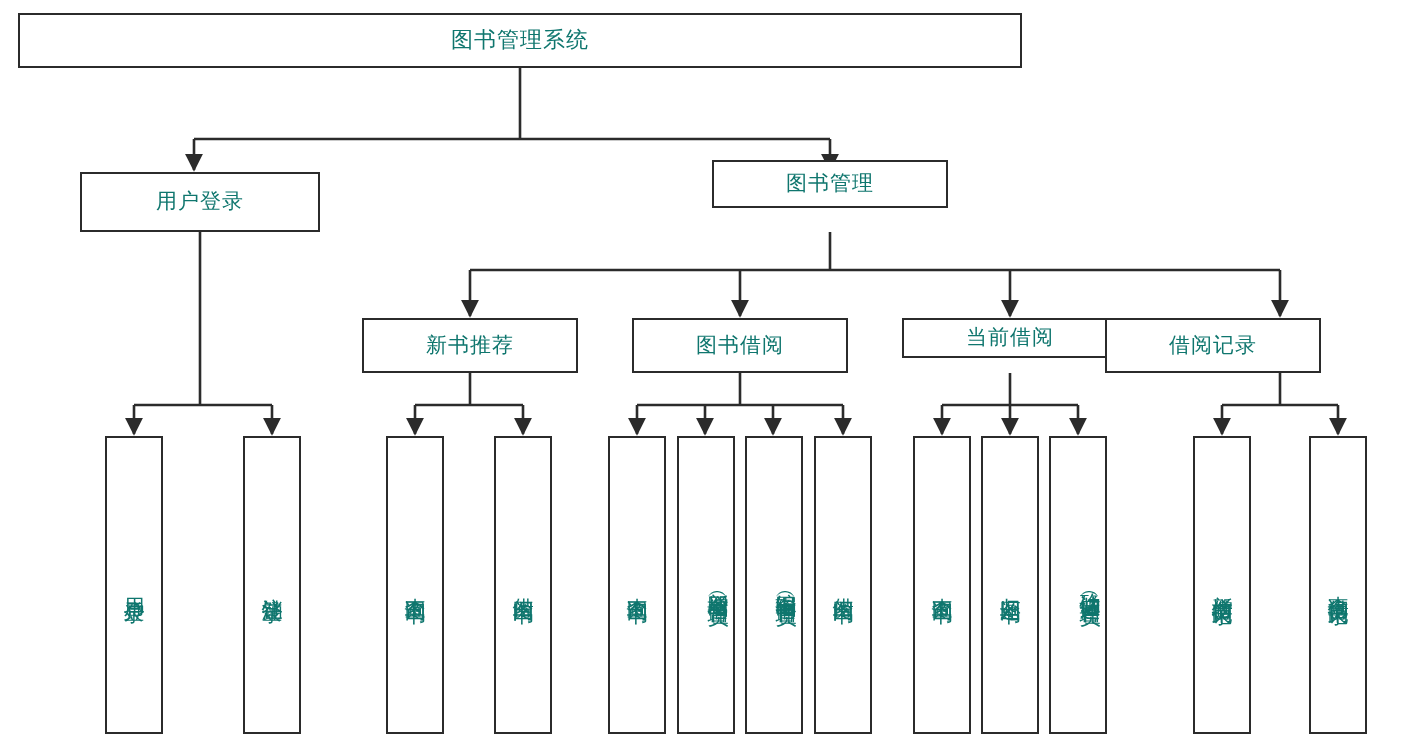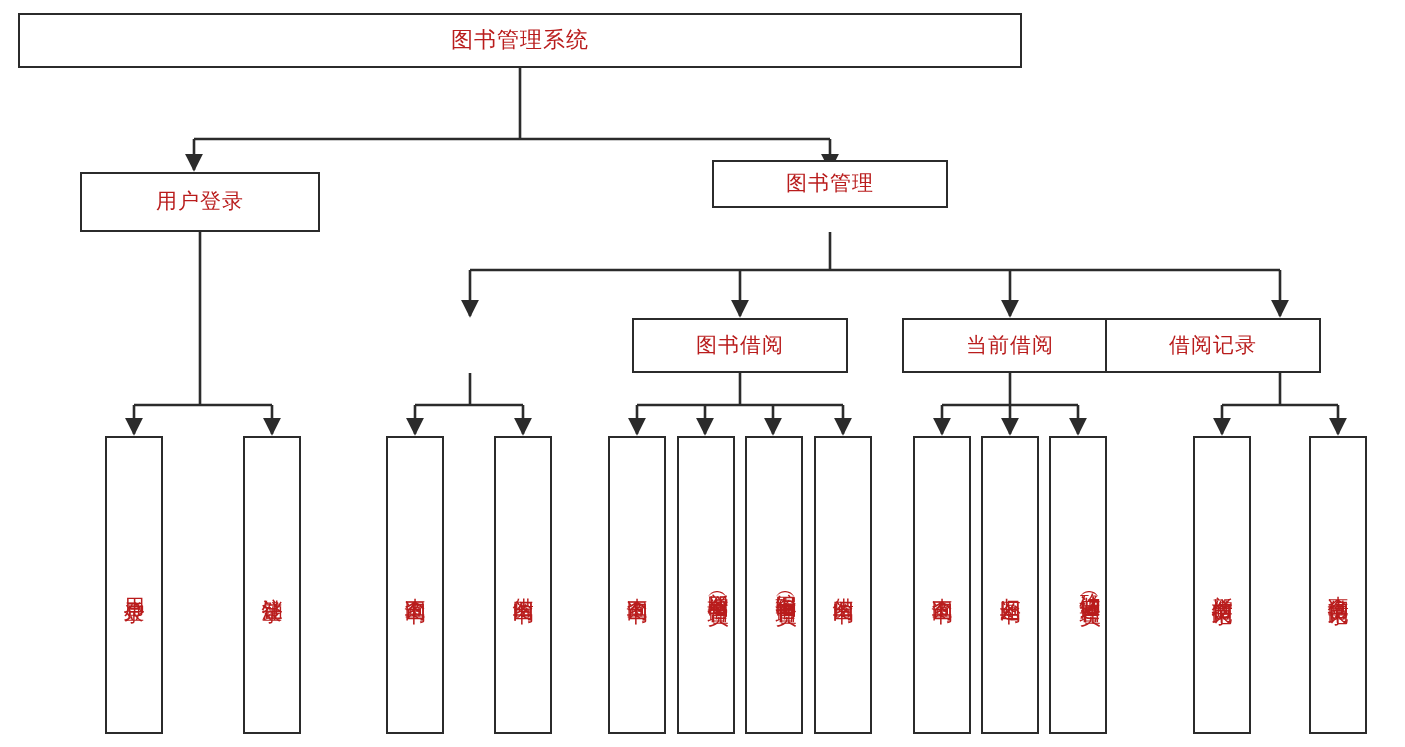--- a/index.html
+++ b/index.html
@@ -27,21 +27,21 @@
   }
   .node {
     position: absolute;
     box-sizing: border-box;
     border: 2px solid #2b2b2b;
     background: #ffffff;
     display: flex;
     align-items: center;
     justify-content: center;
     text-align: center;
-    color: #b91c1c;
+    color: #0f766e;
     font-family: Liberation Serif, serif;
   }
   .node-h {
     font-size: 21px;
     line-height: 1.2;
     letter-spacing: 1px;
   }
   .node-root {
     font-size: 22px;
   }
@@ -133,26 +133,29 @@
   </div>
 
   <div class="node node-h" style="left:80px; top:172px; width:240px; height:60px;">
     <span>用户登录</span>
   </div>
 
   <div class="node node-h" style="left:712px; top:160px; width:236px; height:48px;">
     <span>图书管理</span>
   </div>
 
+  <div class="node node-h" style="left:362px; top:318px; width:216px; height:55px;">
+    <span>新书推荐</span>
+  </div>
 
   <div class="node node-h" style="left:632px; top:318px; width:216px; height:55px;align-items:center;">
     <span>图书借阅</span>
   </div>
 
-  <div class="node node-h" style="left:902px; top:318px; width:216px; height:55px;">
+  <div class="node node-h" style="left:902px; top:318px; width:216px; height:40px;">
     <span>当前借阅</span>
   </div>
 
   <div class="node node-h" style="left:1105px; top:318px; width:216px; height:55px;">
     <span>借阅记录</span>
   </div>
 
   <div class="node node-v" style="left:105px; top:436px; width:58px; height:298px;">
     <span class="vtext">用户登录</span>
   </div>

